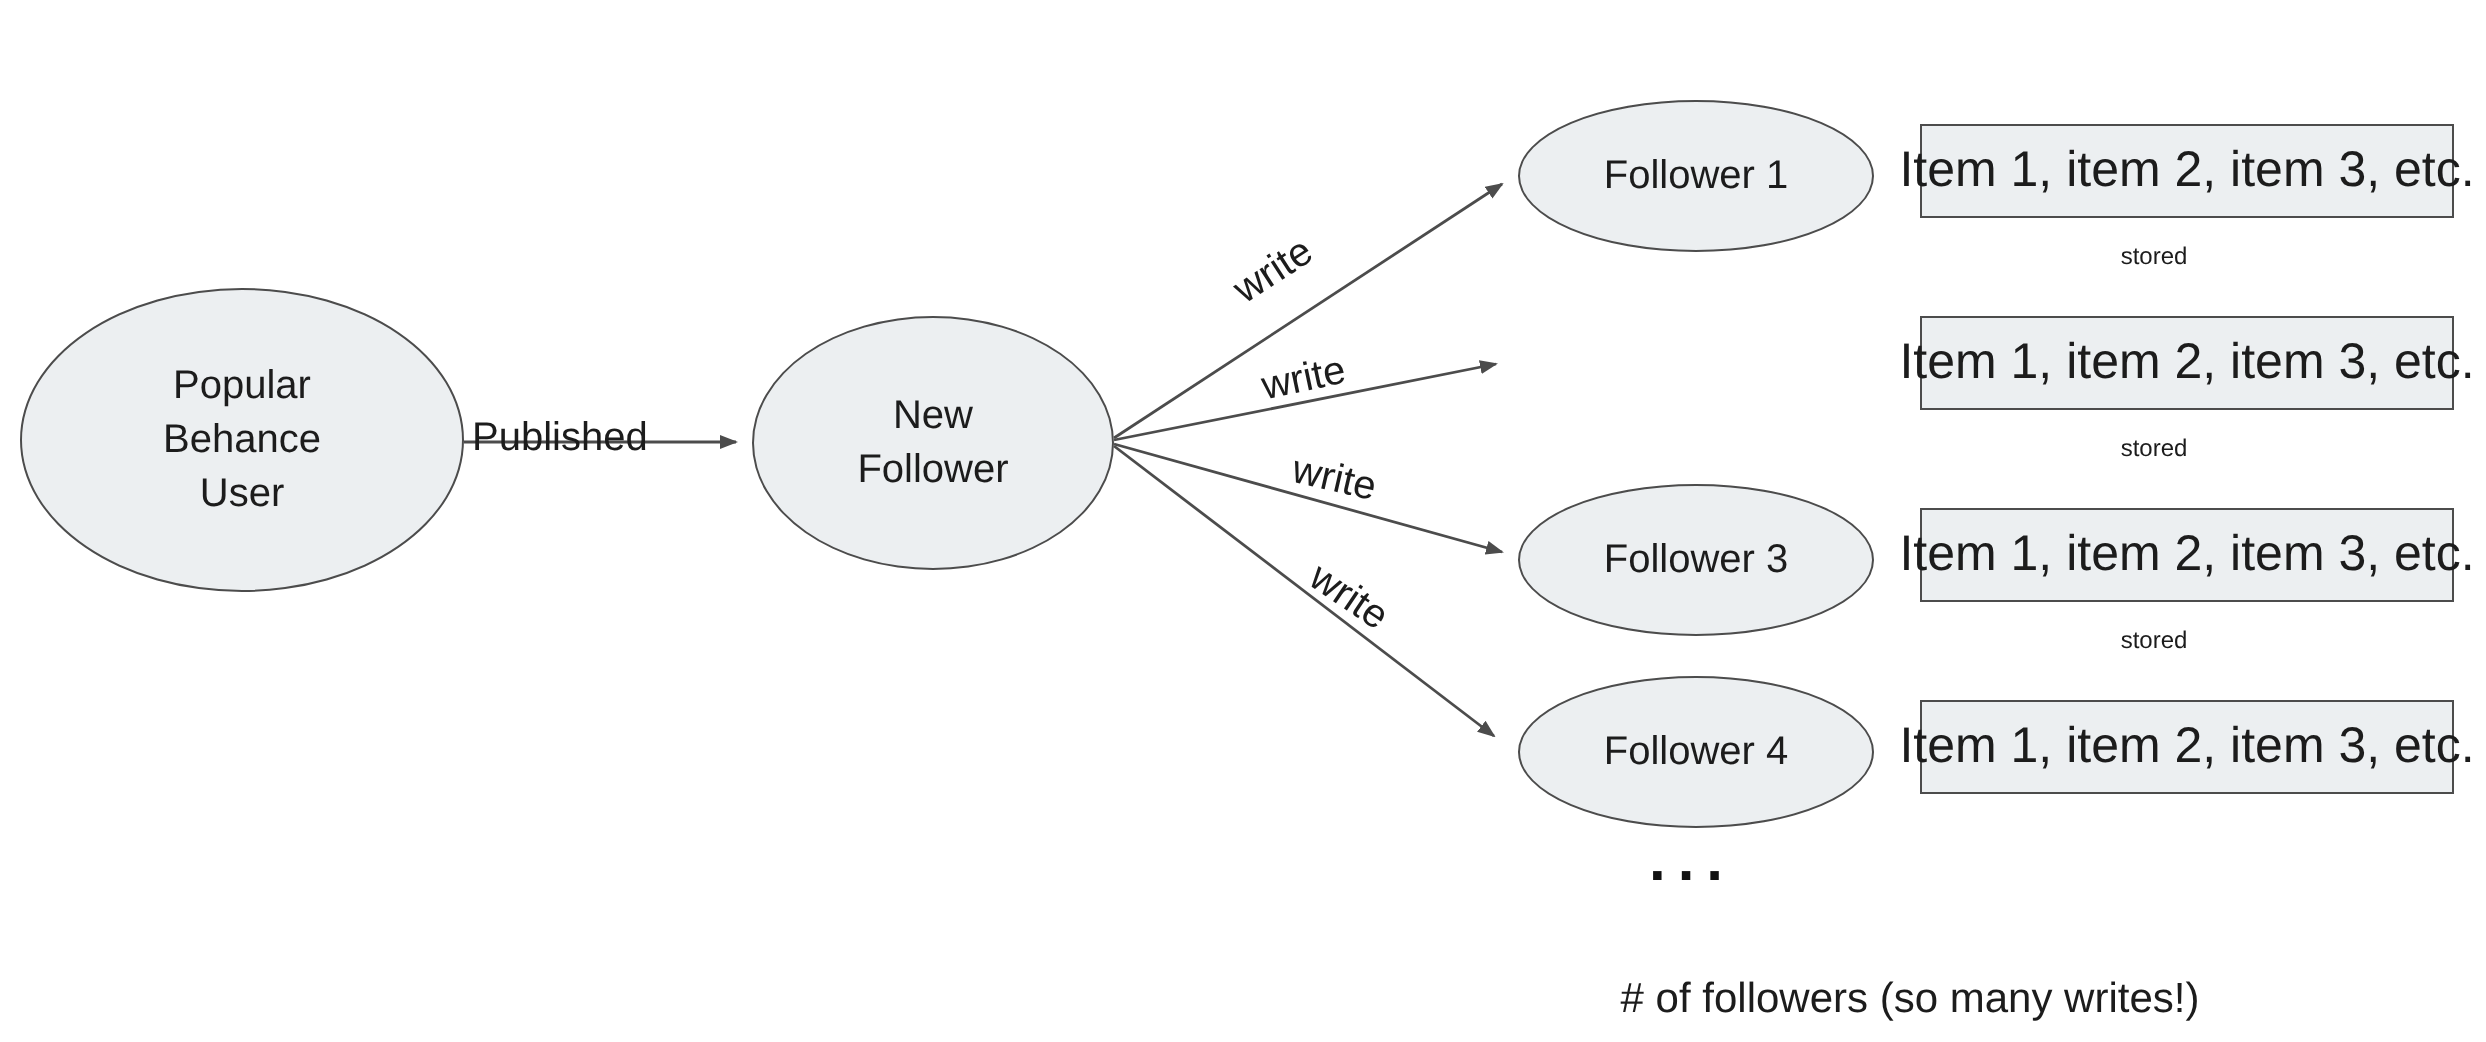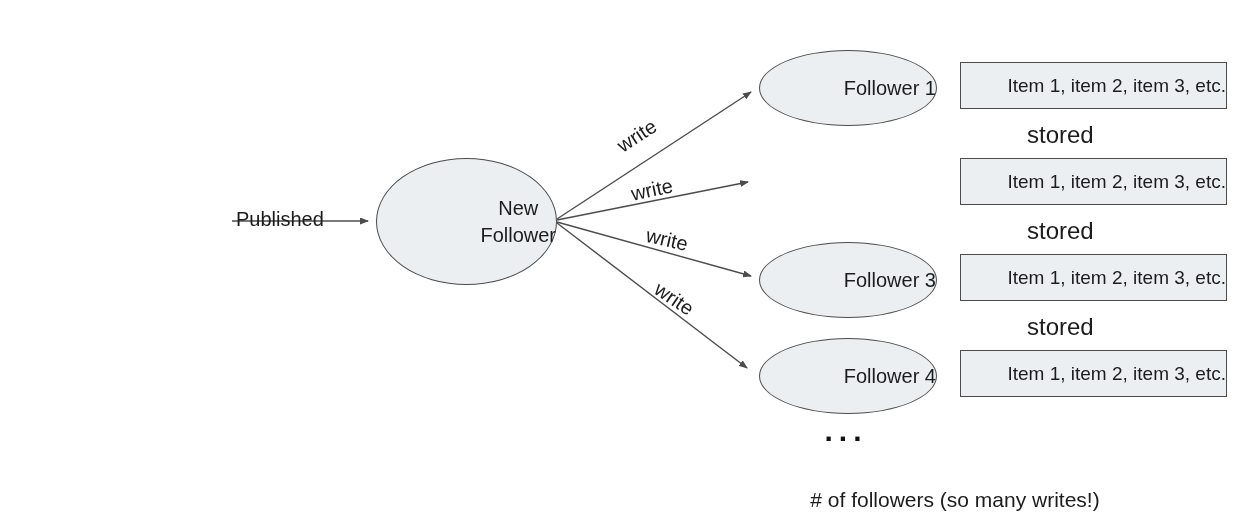--- a/index.html
+++ b/index.html
@@ -22,51 +22,52 @@
     width: 1243px;
     height: 521px;
   }
   .node {
     position: absolute;
     background: #eceff1;
     border: 1.6px solid #4c4c4c;
     box-sizing: border-box;
     display: flex;
     align-items: center;
-    justify-content: flex-end;
+    justify-content: center;
     text-align: center;
   }
   .ellipse { border-radius: 50%; }
   .node-label {
     font-size: 20px;
     line-height: 1.35;
     white-space: pre-line;
     color: #1c1c1c;
   }
   .item-box { font-size: 19px; }
-  .item-box .node-label { font-size: 19px; white-space: nowrap; }
+  .item-box .node-label { font-size: 25px; white-space: nowrap; }
 
   .edge-label {
     position: absolute;
     font-size: 20px;
     color: #1c1c1c;
     white-space: nowrap;
   }
   .published-label {
     left: 236px;
     top: 208px;
   }
   .write-label {
     transform: translate(-50%, -50%) rotate(var(--rot));
     transform-origin: center center;
   }
   .stored-label {
     position: absolute;
     width: 100px;
-    font-size: 24px;
+    text-align: center;
+    font-size: 12px;
     color: #1c1c1c;
   }
   .ellipsis-label {
     position: absolute;
     left: 806px;
     top: 416px;
     width: 80px;
     text-align: center;
     font-size: 30px;
     font-weight: bold;
@@ -114,20 +115,25 @@
         <path d="M0,0 L9,3.5 L0,7 Z" fill="#4c4c4c"></path>
       </marker>
     </defs>
     <line x1="232" y1="221" x2="368" y2="221" stroke="#4c4c4c" stroke-width="1.4" marker-end="url(#arrowhead)"></line>
     <line x1="557" y1="219" x2="751" y2="92" stroke="#4c4c4c" stroke-width="1.4" marker-end="url(#arrowhead)"></line>
     <line x1="557" y1="220" x2="748" y2="182" stroke="#4c4c4c" stroke-width="1.4" marker-end="url(#arrowhead)"></line>
     <line x1="557" y1="222" x2="751" y2="276" stroke="#4c4c4c" stroke-width="1.4" marker-end="url(#arrowhead)"></line>
     <line x1="557" y1="223" x2="747" y2="368" stroke="#4c4c4c" stroke-width="1.4" marker-end="url(#arrowhead)"></line>
   </svg>
 
+  <div class="node ellipse n-popular">
+    <span class="node-label">Popular
+Behance
+User</span>
+  </div>
 
   <div class="edge-label published-label">Published</div>
 
   <div class="node ellipse n-project">
     <span class="node-label">New
 Follower</span>
   </div>
 
   <div class="edge-label write-label w-1">write</div>
   <div class="edge-label write-label w-2">write</div>

